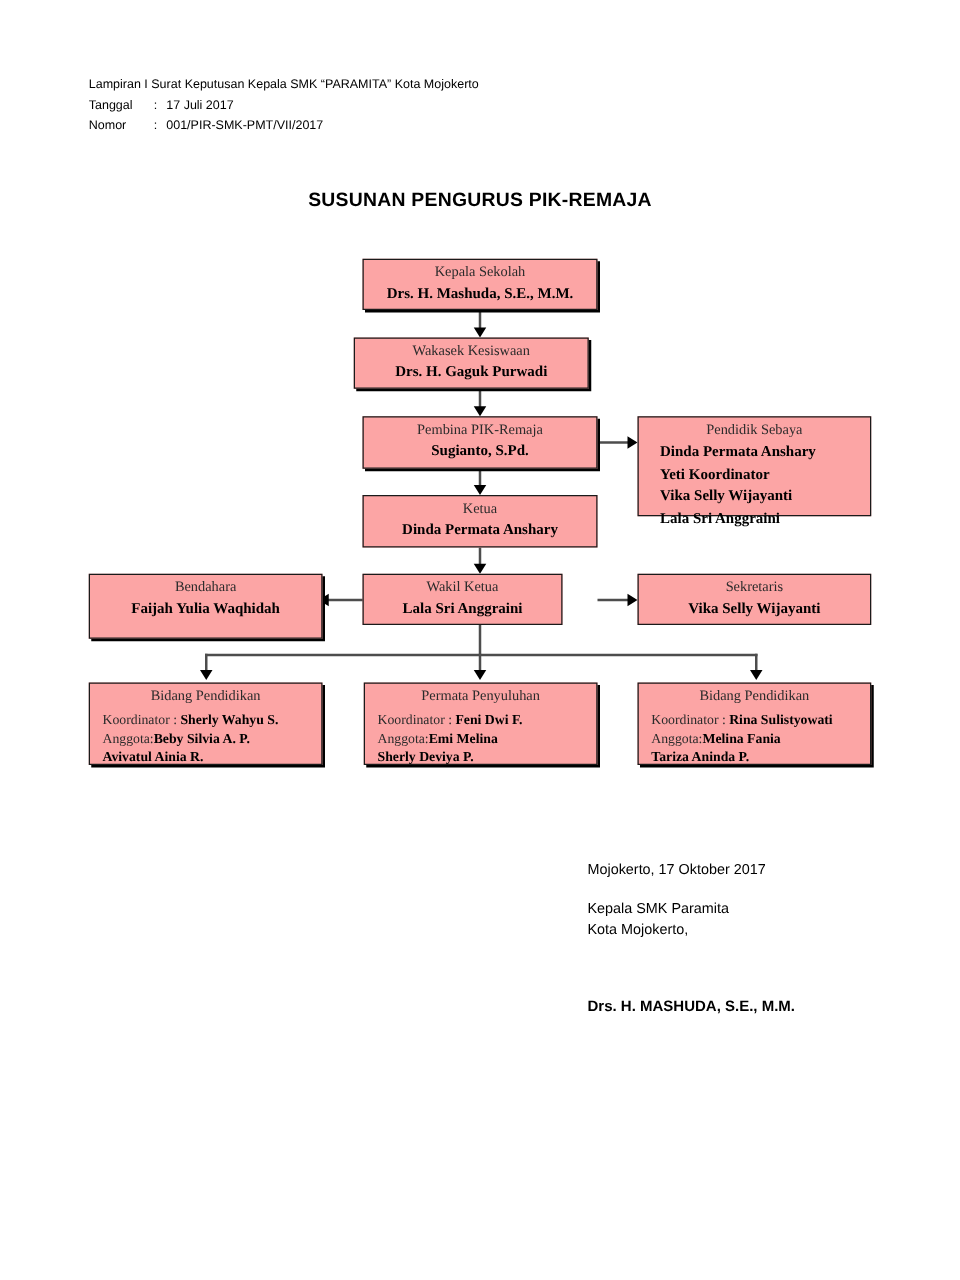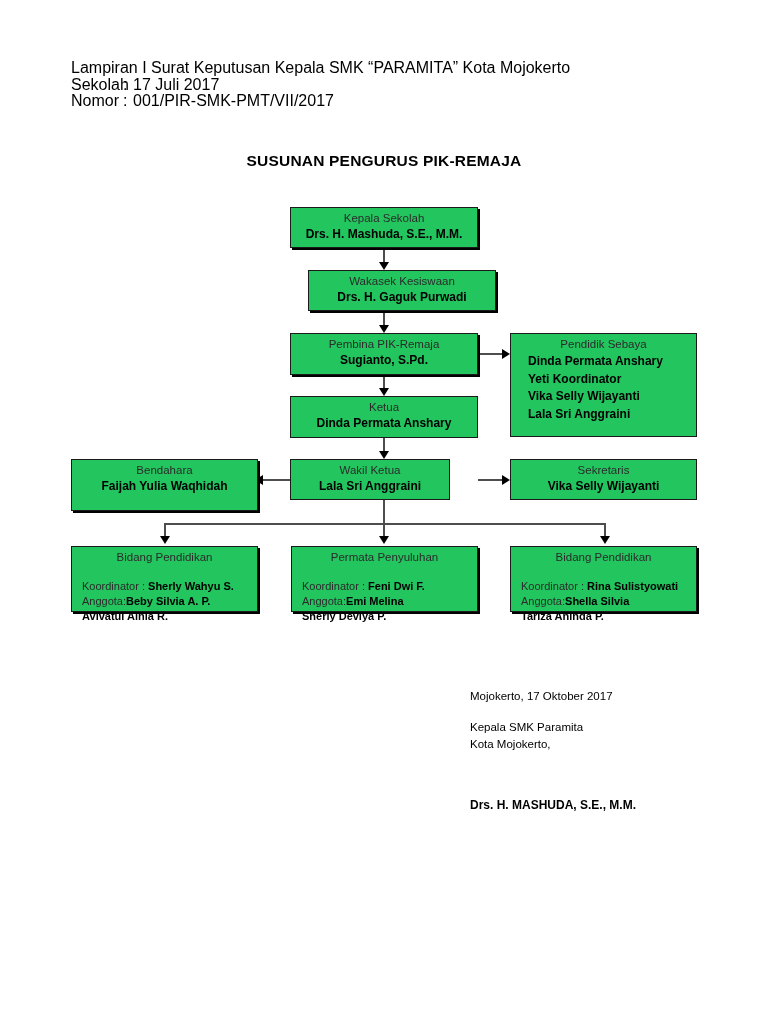--- a/index.html
+++ b/index.html
@@ -20,21 +20,21 @@
   .page {
     position: absolute;
     inset: 0;
   }
 
   
   .letterhead {
     position: absolute;
     left: 71px;
     top: 60px;
-    font-size: 16px;
+    font-size: 10px;
     line-height: 16.5px;
     white-space: nowrap;
   }
   .lh-row { display: block; }
   .lh-label {
     display: inline-block;
     width: 52px;
   }
   .lh-sep {
     display: inline-block;
@@ -53,24 +53,25 @@
     line-height: 21px;
     letter-spacing: 0.2px;
   }
   .doc-title .tline { display: block; }
 
   
   .node {
     position: absolute;
     box-sizing: border-box;
     border: 1.4px solid #1a1a1a;
-    background: #22c55e;
+    background: #fca5a5;
     text-align: center;
     padding: 3px 4px 2px 4px;
     z-index: 3;
+    font-family: Liberation Serif, serif;
   }
   .node .role {
     display: block;
     font-size: 11.5px;
     line-height: 15px;
     font-weight: normal;
     color: #2b2b2b;
   }
   .node .person {
     display: block;
@@ -97,21 +98,21 @@
     font-size: 12px;
     line-height: 17.5px;
     font-weight: bold;
   }
 
   
   .bidang-body {
     display: block;
     text-align: left;
     padding-left: 6px;
-    margin-top: 14px;
+    margin-top: 4px;
   }
   .bidang-body .line {
     display: block;
     font-size: 11px;
     line-height: 15px;
     white-space: nowrap;
   }
   .bidang-body .lbl {
     font-weight: normal;
     color: #2b2b2b;
@@ -173,21 +174,21 @@
     font-size: 12px;
   }
 </style>
 </head>
 <body>
 
 <div class="page">
 
   <div class="letterhead">
     <span class="lh-row">Lampiran I Surat Keputusan Kepala SMK “PARAMITA” Kota Mojokerto</span>
-    <span class="lh-row"><span class="lh-label">Sekolah</span><span class="lh-sep">:</span><span>17 Juli 2017</span></span>
+    <span class="lh-row"><span class="lh-label">Tanggal</span><span class="lh-sep">:</span><span>17 Juli 2017</span></span>
     <span class="lh-row"><span class="lh-label">Nomor</span><span class="lh-sep">:</span><span>001/PIR-SMK-PMT/VII/2017</span></span>
   </div>
 
   <div class="doc-title">
     <span class="tline">SUSUNAN PENGURUS PIK-REMAJA</span>
   </div>
 
   <div class="conn v" style="left:383px; top:248px; height:16px;"></div>
   <div class="arrow down" style="left:378.5px; top:262px;"></div>
 
@@ -216,21 +217,21 @@
   <div class="conn v" style="left:383px; top:523px; height:15px;"></div>
   <div class="arrow down" style="left:378.5px; top:536px;"></div>
   <div class="conn v" style="left:604px; top:523px; height:15px;"></div>
   <div class="arrow down" style="left:599.5px; top:536px;"></div>
 
   <div class="node shadow-edge" style="left:290px; top:207px; width:188px; height:41px;">
     <span class="role">Kepala Sekolah</span>
     <span class="person">Drs. H. Mashuda, S.E., M.M.</span>
   </div>
 
-  <div class="node shadow-edge" style="left:308px; top:270px; width:188px; height:41px;">
+  <div class="node shadow-edge" style="left:283px; top:270px; width:188px; height:41px;">
     <span class="role">Wakasek Kesiswaan</span>
     <span class="person">Drs. H. Gaguk Purwadi</span>
   </div>
 
   <div class="node shadow-edge" style="left:290px; top:333px; width:188px; height:42px;">
     <span class="role">Pembina PIK-Remaja</span>
     <span class="person">Sugianto, S.Pd.</span>
   </div>
 
   <div class="node" style="left:290px; top:396px; width:188px; height:42px;">
@@ -246,21 +247,21 @@
   <div class="node shadow-edge" style="left:71px; top:459px; width:187px; height:52px;">
     <span class="role">Bendahara</span>
     <span class="person">Faijah Yulia Waqhidah</span>
   </div>
 
   <div class="node" style="left:510px; top:459px; width:187px; height:41px;">
     <span class="role">Sekretaris</span>
     <span class="person">Vika Selly Wijayanti</span>
   </div>
 
-  <div class="node" style="left:510px; top:333px; width:187px; height:104px;">
+  <div class="node" style="left:510px; top:333px; width:187px; height:80px;">
     <span class="role">Pendidik Sebaya</span>
     <span class="panel-list">
       <span class="member">Dinda Permata Anshary</span>
       <span class="member">Yeti Koordinator</span>
       <span class="member">Vika Selly Wijayanti</span>
       <span class="member">Lala Sri Anggraini</span>
     </span>
   </div>
 
   <div class="node shadow-edge" style="left:71px; top:546px; width:187px; height:66px;">
@@ -281,21 +282,21 @@
       <span class="line"><span class="lbl">Anggota:</span><span class="val">Emi Melina</span></span>
       <span class="line"><span class="val">Sherly Deviya P.</span></span>
     </span>
   </div>
 
   <div class="node shadow-edge" style="left:510px; top:546px; width:187px; height:66px;">
     <span class="role">Bidang Pendidikan</span>
     <span class="bidang-body">
       <span class="line"><span class="lbl">Koordinator :</span>
         <span class="val">Rina Sulistyowati</span></span>
-      <span class="line"><span class="lbl">Anggota:</span><span class="val">Shella Silvia</span></span>
+      <span class="line"><span class="lbl">Anggota:</span><span class="val">Melina Fania</span></span>
       <span class="line"><span class="val">Tariza Aninda P.</span></span>
     </span>
   </div>
 
   <div class="signature">
     <span class="sig-place">Mojokerto, 17 Oktober 2017</span>
     <span class="sig-gap-1"></span>
     <span class="sig-office">Kepala SMK Paramita</span>
     <span class="sig-city">Kota Mojokerto,</span>
     <span class="sig-gap-2"></span>

